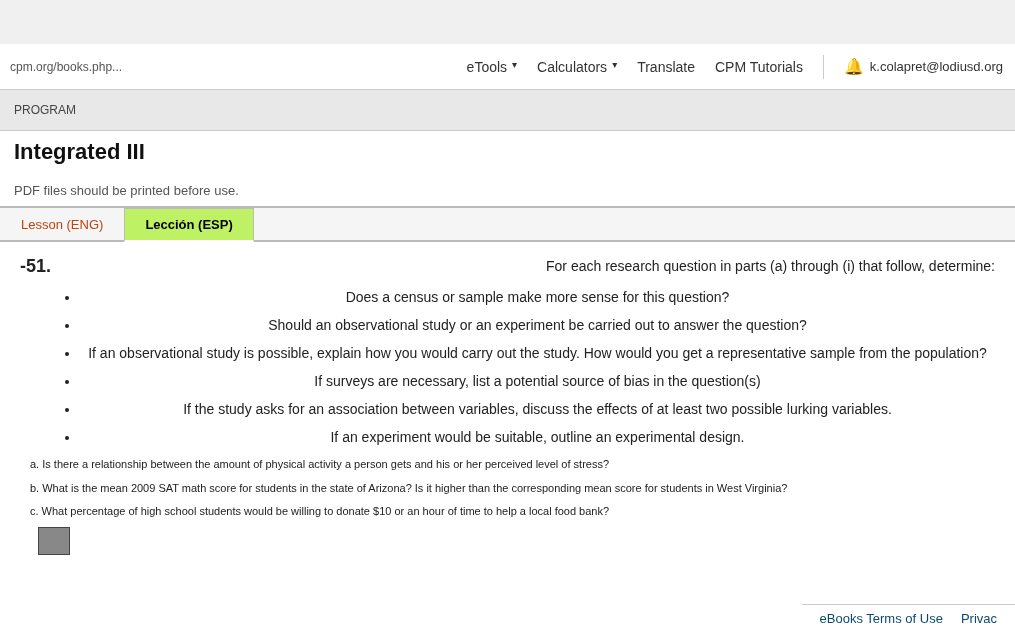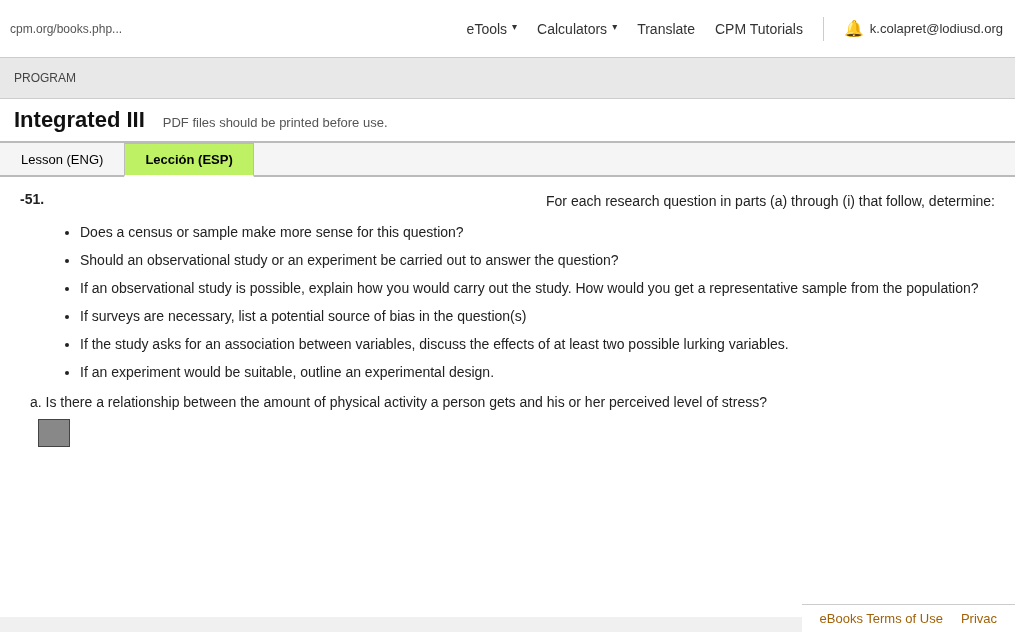--- a/index.html
+++ b/index.html
@@ -11,27 +11,28 @@
       width: 1015px;
       height: 632px;
       overflow: hidden;
       position: relative;
     }
 
     
     .top-nav {
       background: #fff;
       border-bottom: 1px solid #ccc;
-      height: 58px;
+      height: 46px;
       display: flex;
       align-items: center;
       justify-content: flex-end;
       padding: 0 12px;
       gap: 20px;
       position: relative;
+      margin-top: 44px;
     }
     .top-nav-left {
       position: absolute;
       left: 10px;
       font-size: 12px;
       color: #555;
     }
     .nav-item {
       font-size: 14px;
       color: #333;
@@ -65,20 +66,21 @@
     }
 
     
     .title-bar {
       background: #fff;
       padding: 8px 14px;
       border-bottom: 2px solid #bbb;
       display: flex;
       align-items: baseline;
       gap: 18px;
+      flex-direction: column;
     }
     .title-main {
       font-size: 22px;
       font-weight: bold;
       color: #111;
     }
     .title-sub {
       font-size: 13px;
       color: #555;
     }
@@ -88,21 +90,21 @@
       background: #f5f5f5;
       display: flex;
       border-bottom: 2px solid #bbb;
     }
     .tab {
       padding: 8px 20px;
       font-size: 13px;
       cursor: pointer;
       border: 1px solid transparent;
       border-bottom: none;
-      color: #000000;
+      color: #c2410c;
       background: #f5f5f5;
     }
     .tab.active {
       background: #bef264;
       border: 1px solid #bbb;
       border-bottom: 2px solid #fff;
       margin-bottom: -2px;
       font-weight: bold;
       color: #000;
     }
@@ -115,61 +117,62 @@
       overflow-y: auto;
     }
 
     .problem-row {
       display: flex;
       gap: 10px;
       margin-bottom: 10px;
     }
     .problem-number {
       font-weight: bold;
-      font-size: 14px;
+      font-size: 18px;
       min-width: 38px;
     }
     .problem-text {
       font-size: 14px;
       line-height: 1.5;
       flex: 1;
       text-align: right;
     }
 
     .bullet-list {
       margin: 8px 0 8px 60px;
       list-style: disc;
     }
     .bullet-list li {
       font-size: 14px;
       margin-bottom: 7px;
       line-height: 1.5;
+      text-align: center;
     }
 
     .sub-question {
-      font-size: 14px;
+      font-size: 11px;
       line-height: 1.6;
       margin-bottom: 6px;
       padding-left: 10px;
     }
 
     
     .footer {
       position: absolute;
       bottom: 0;
       right: 0;
       background: #fff;
       border-top: 1px solid #ccc;
       padding: 6px 18px;
       display: flex;
       gap: 18px;
       font-size: 13px;
       color: #0055aa;
     }
-    .footer a { cursor: pointer; color: #a16207; text-decoration: none; }
+    .footer a { cursor: pointer; color: #0c4a6e; text-decoration: none; }
     .dropdown-arrow {
       font-size: 10px;
       margin-left: 2px;
     }
   </style>
 </head>
 <body>
 
 <div class="top-nav">
   <span class="top-nav-left">cpm.org/books.php...</span>
@@ -237,20 +240,26 @@
     </li>
     <li>
       <span>If an experiment would be suitable, outline an experimental design.</span>
     </li>
   </ul>
 
   <div class="sub-question">
     <span>a. Is there a relationship between the amount of physical activity a person gets and his or her perceived level of stress?</span>
   </div>
   <div class="sub-question">
+    <span>b. What is the mean 2009 SAT math score for students in the state of Arizona?  Is it higher than the corresponding mean score for students in West Virginia?</span>
+  </div>
+  <div class="sub-question">
+    <span>c. What percentage of high school students would be willing to donate $10 or an hour of time to help a local food bank?</span>
+  </div>
+  <div class="sub-question">
     <span style="display:inline-block; vertical-align: middle; margin-left:8px; width:32px; height:28px; background:#888; border:1px solid #444;"></span>
   </div>
 
 </div>
 
 <div class="footer">
   <a>eBooks Terms of Use</a>
   <a>Privac</a>
 </div>
 

